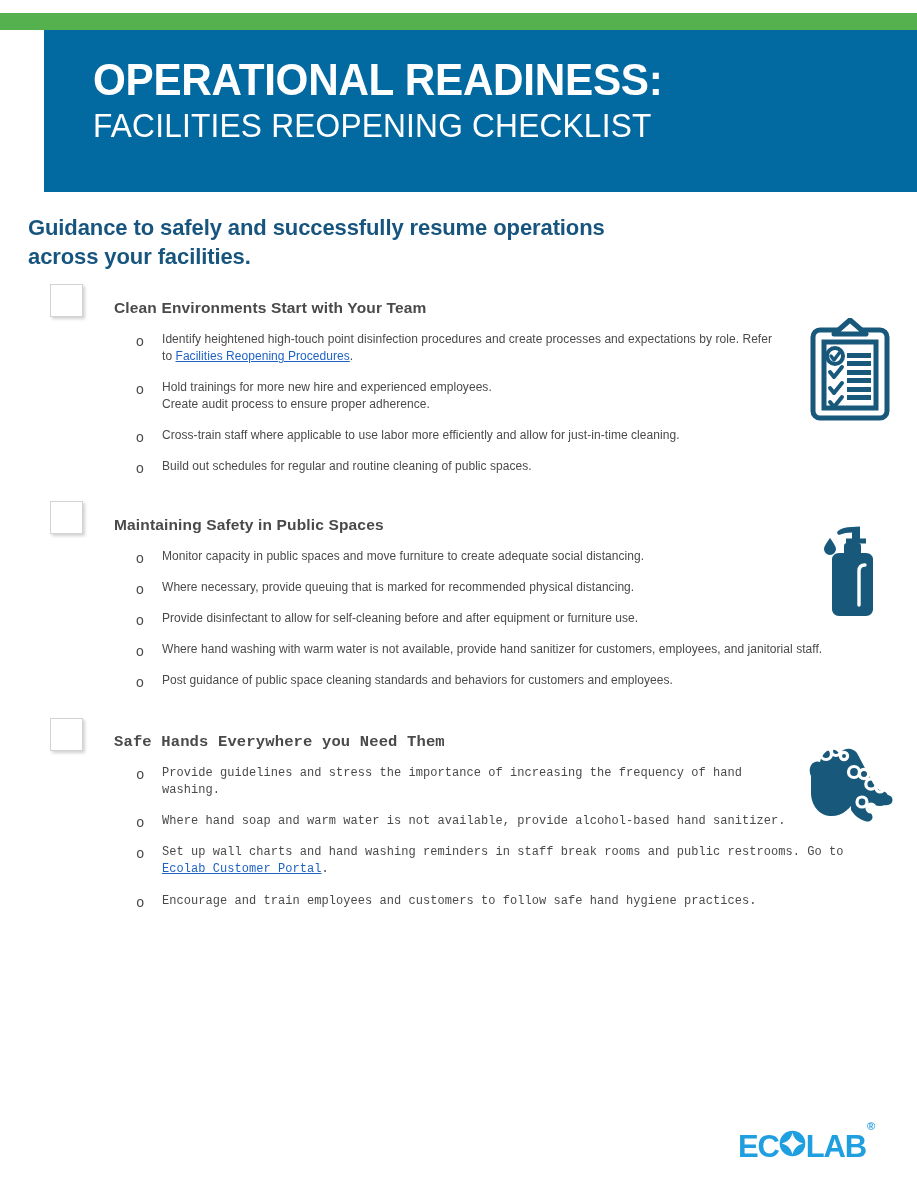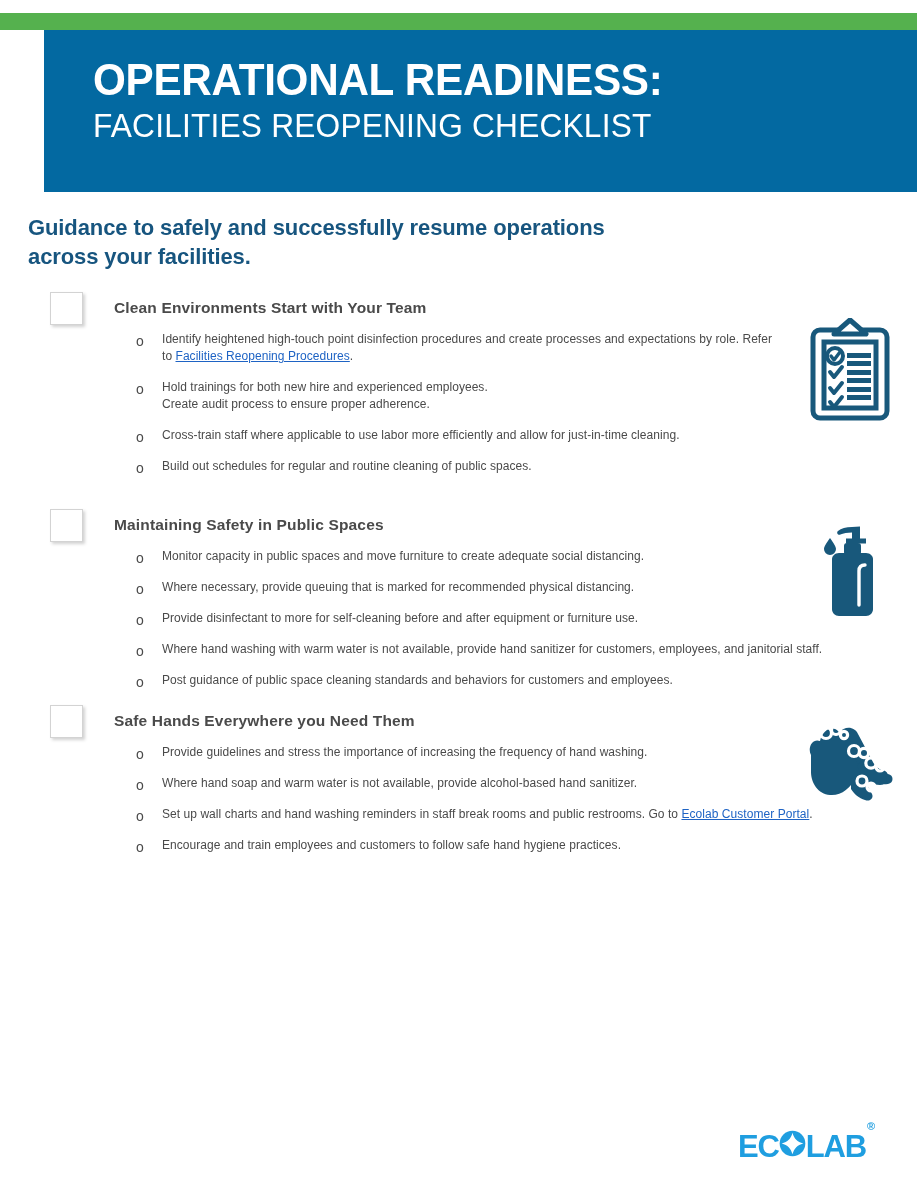--- a/index.html
+++ b/index.html
@@ -86,21 +86,21 @@
     left: 0;
     top: 292px;
     width: 917px;
   }
 
   .section { position: relative; }
 
   .section-head {
     position: relative;
     display: flex;
-    align-items: flex-start;
+    align-items: flex-end;
   }
 
   .checkbox {
     position: absolute;
     left: 50px;
     width: 33px;
     height: 33px;
     background: #ffffff;
     border: 1px solid #d3d3d3;
     box-shadow: 2px 2px 3px rgba(0,0,0,0.18);
@@ -233,21 +233,21 @@
       </g>
       <circle cx="28" cy="38" r="8" fill="none" stroke="#18587b" stroke-width="4"></circle>
       <path d="M24 38 l3 4 l6 -8" fill="none" stroke="#18587b" stroke-width="3.4" stroke-linecap="round" stroke-linejoin="round"></path>
       <path d="M23 54 l4 5 l8 -10" fill="none" stroke="#18587b" stroke-width="4" stroke-linecap="round" stroke-linejoin="round"></path>
       <path d="M23 70 l4 5 l8 -10" fill="none" stroke="#18587b" stroke-width="4" stroke-linecap="round" stroke-linejoin="round"></path>
       <path d="M23 84 l4 5 l8 -10" fill="none" stroke="#18587b" stroke-width="4" stroke-linecap="round" stroke-linejoin="round"></path>
     </svg>
   </span>
 <ul class="bullets">
           <li class="bullet narrow"><span>Identify heightened high-touch point disinfection procedures and create processes and expectations by role. Refer to </span><span class="link">Facilities Reopening Procedures</span><span>.</span></li>
-          <li class="bullet narrow"><span>Hold trainings for both new hire and experienced employees.</span><br><span>Create audit process to ensure proper adherence.</span></li>
+          <li class="bullet narrow"><span>Hold trainings for more new hire and experienced employees.</span><br><span>Create audit process to ensure proper adherence.</span></li>
           <li class="bullet"><span>Cross-train staff where applicable to use labor more efficiently and allow for just-in-time cleaning.</span></li>
           <li class="bullet"><span>Build out schedules for regular and routine cleaning of public spaces.</span></li>
         </ul>
       </div>
       <div class="section" style="margin-top: 34px;">
         <div class="section-head">
           <div class="checkbox"></div>
           <div class="section-title">Maintaining Safety in Public Spaces</div>
         </div>
   <span class="art art-sanitizer">
@@ -257,26 +257,26 @@
         <rect x="26" y="22" width="17" height="12" rx="3"></rect>
         <path d="M14 38 c0 -3 3 -6 7 -6 l27 0 c4 0 7 3 7 6 l0 50 c0 4 -3 7 -7 7 l-27 0 c-4 0 -7 -3 -7 -7 z"></path>
         <path d="M12 17 c-3.5 5 -6 8.5 -6 11 a6 6 0 0 0 12 0 c0 -2.5 -2.5 -6 -6 -11 z"></path>
       </g>
       <path d="M47 44 c-4 0 -6 2.5 -6 6 l0 34" fill="none" stroke="#ffffff" stroke-width="3.4" stroke-linecap="round"></path>
     </svg>
   </span>
 <ul class="bullets">
           <li class="bullet narrow"><span>Monitor capacity in public spaces and move furniture to create adequate social distancing.</span></li>
           <li class="bullet narrow"><span>Where necessary, provide queuing that is marked for recommended physical distancing.</span></li>
-          <li class="bullet"><span>Provide disinfectant to more for self-cleaning before and after equipment or furniture use.</span></li>
+          <li class="bullet"><span>Provide disinfectant to allow for self-cleaning before and after equipment or furniture use.</span></li>
           <li class="bullet"><span>Where hand washing with warm water is not available, provide hand sanitizer for customers, employees, and janitorial staff.</span></li>
           <li class="bullet"><span>Post guidance of public space cleaning standards and behaviors for customers and employees.</span></li>
         </ul>
       </div>
-      <div class="section" style="margin-top: 16px;">
+      <div class="section" style="margin-top: 37px; font-family: Liberation Mono, monospace;">
         <div class="section-head">
           <div class="checkbox"></div>
           <div class="section-title">Safe Hands Everywhere you Need Them</div>
         </div>
   <span class="art art-hands">
     <svg width="96" height="92" viewBox="0 0 96 92">
       <g fill="#18587b">
         <path d="M12 40 c-4 -8 2 -17 9 -14 c3 -12 13 -16 19 -9 l22 24 c7 8 14 12 22 14 c6 1.5 7 9 1 11 c-10 3 -21 2 -29 -3 c-4 10 -14 18 -25 17 C19 79 12 68 12 57 z"></path>
         <path d="M40 18 c6 -8 16 -6 19 1 l16 30 c3 6 8 9 14 10 c6 1 6 9 0 10 c-9 1.5 -18 -2 -23 -9 z"></path>
         <path d="M58 50 c5 -5 13 -5 18 0 l10 10 c4 4 1 10 -5 10 c-7 0 -14 -3 -19 -8 z"></path>

